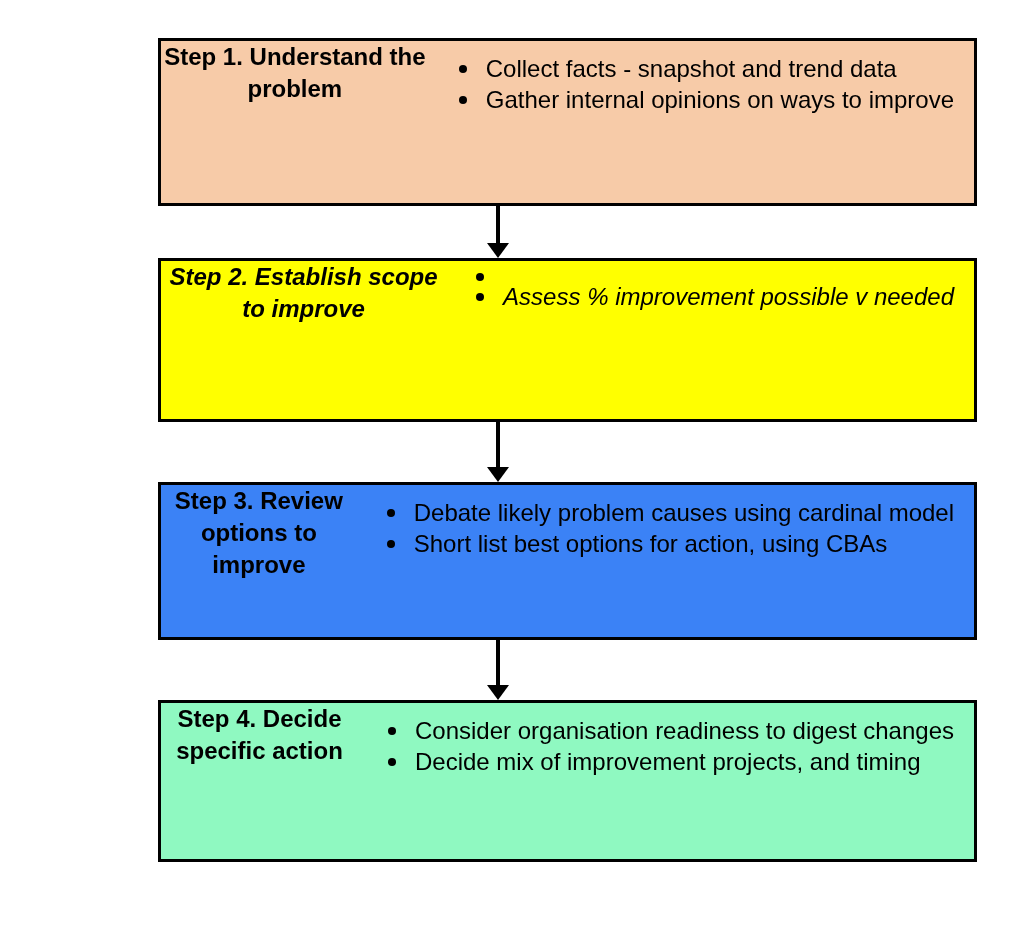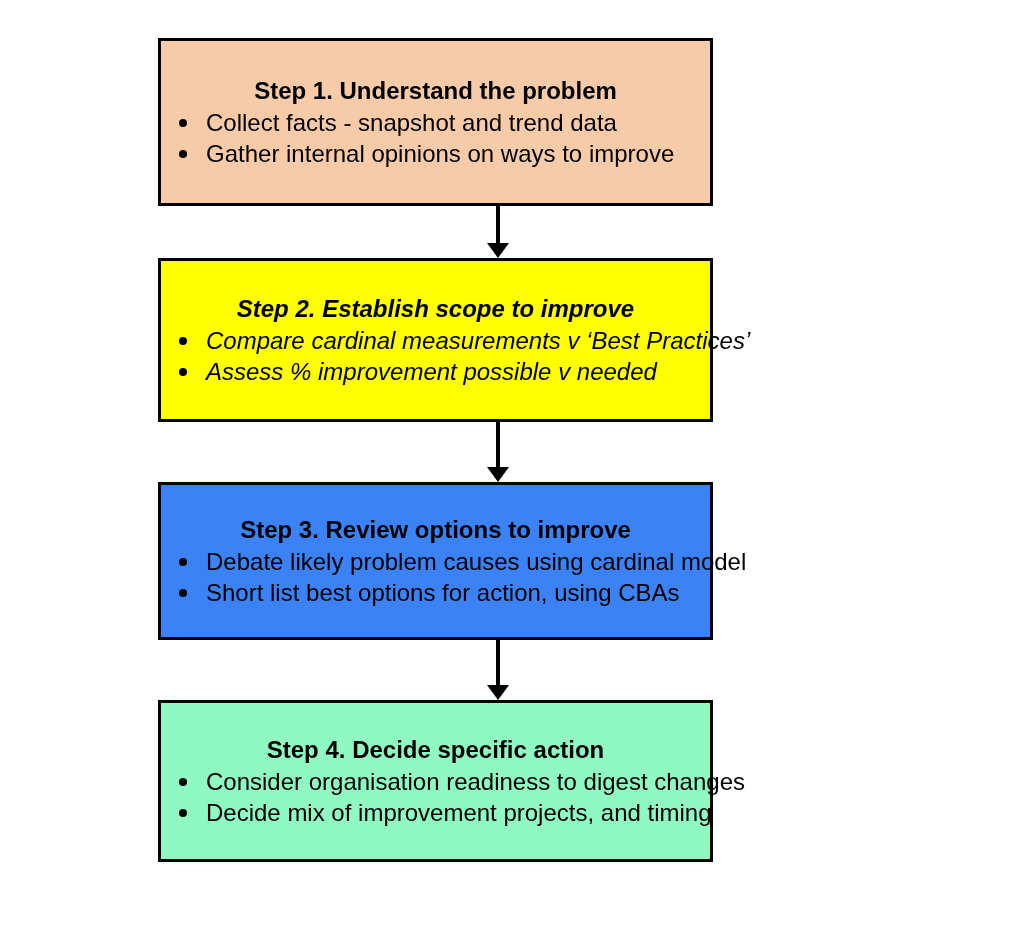--- a/index.html
+++ b/index.html
@@ -10,42 +10,41 @@
     background: #ffffff;
     font-family: "Liberation Sans", sans-serif;
     color: #000000;
     overflow: hidden;
   }
   .canvas { position: absolute; inset: 0; }
 
   .step-box {
     position: absolute;
     left: 158px;
-    width: 555px;
+    width: 819px;
     border: 3px solid #000000;
     box-sizing: border-box;
     display: flex;
-    flex-direction: column;
     justify-content: center;
   }
   .step-box--1 { top: 38px;  height: 168px; }
   .step-box--2 { top: 258px; height: 164px; }
   .step-box--3 { top: 482px; height: 158px; }
   .step-box--4 { top: 700px; height: 162px; }
 
   .step-title {
     text-align: center;
     font-weight: bold;
     font-size: 24px;
     line-height: 32px;
   }
   .step-bullets {
     list-style: none;
-    margin: 0;
-    padding: 0 16px 0 18px;
+    margin: 12px;
+    padding: 0 8px 0 18px;
   }
   .bullet-item {
     display: flex;
     align-items: center;
     font-size: 24px;
     line-height: 31px;
     white-space: nowrap;
   }
   .bullet-dot {
     width: 8px;
@@ -98,21 +97,20 @@
   <div class="connector connector--1">
     <div class="connector-line"></div>
     <div class="connector-head"></div>
   </div>
 
   <div class="step-box step-box--2" style="background-color: rgb(255, 255, 0); font-style: italic;">
     <div class="step-title">Step 2. Establish scope to improve</div>
     <ul class="step-bullets">
       <li class="bullet-item">
         <span class="bullet-dot"></span>
-        <span class="bullet-text">Compare cardinal measurements v ‘Best Practices’</span>
       </li>
       <li class="bullet-item">
         <span class="bullet-dot"></span>
         <span class="bullet-text">Assess % improvement possible v needed</span>
       </li>
     </ul>
   </div>
 
   <div class="connector connector--2">
     <div class="connector-line"></div>

